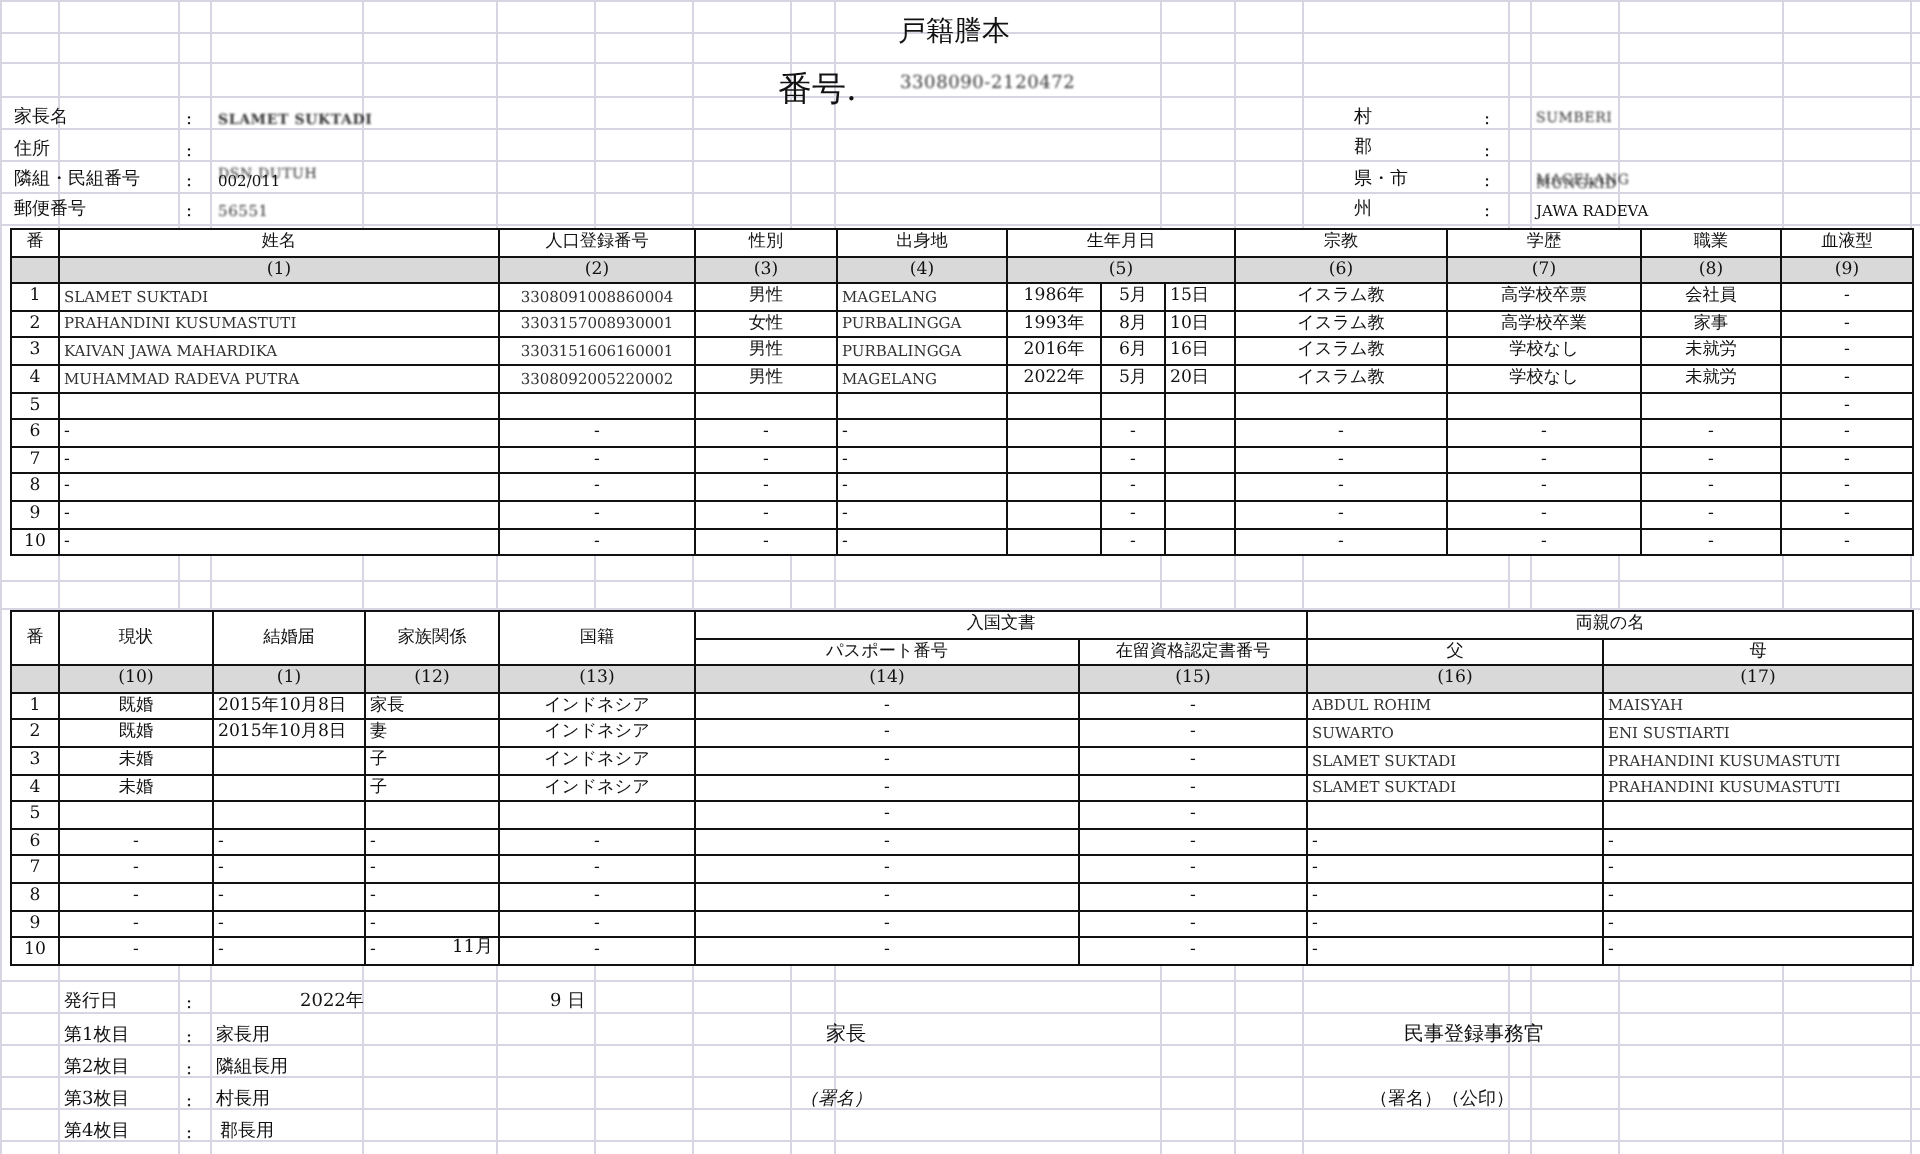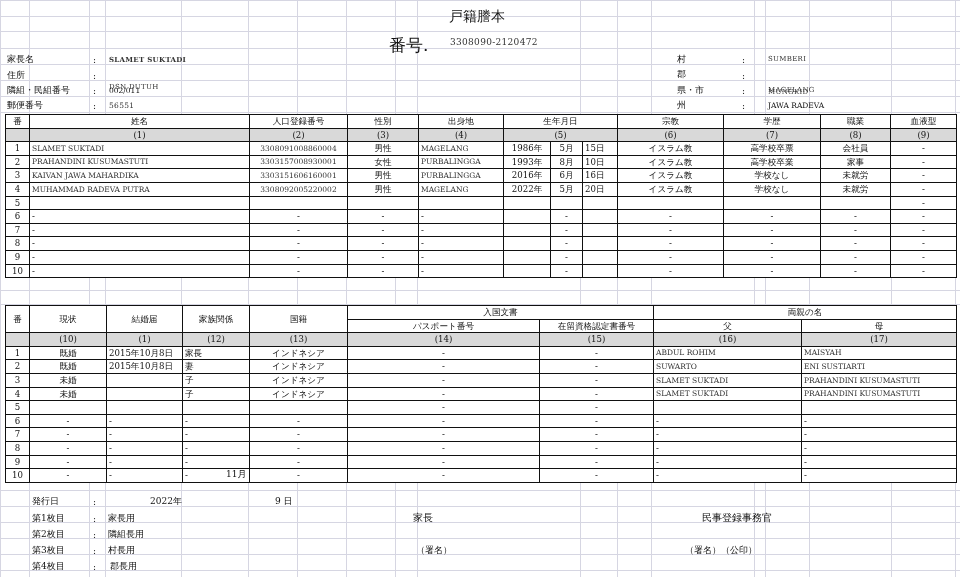--- a/index.html
+++ b/index.html
@@ -451,16 +451,16 @@
 
   <div class="abs" style="left:32px; top:546px;">第3枚目</div>
   <div class="abs" style="left:93px; top:547px;">:</div>
   <div class="abs" style="left:108px; top:546px;">村長用</div>
 
   <div class="abs" style="left:32px; top:562px;">第4枚目</div>
   <div class="abs" style="left:93px; top:563px;">:</div>
   <div class="abs" style="left:110px; top:562px;">郡長用</div>
 
   <div class="abs" style="left:413px; top:513px; font-size:10px;">家長</div>
-  <div class="abs" style="left:416px; top:546px;">（署名）</div>
+  <div class="abs" style="left:400px; top:546px;font-style:italic;">（署名）</div>
   <div class="abs" style="left:682px; top:513px; font-size:10px;margin-left:20px;">民事登録事務官</div>
   <div class="abs" style="left:685px; top:546px;">（署名）（公印）</div>
 </div>
 
 </body></html>

